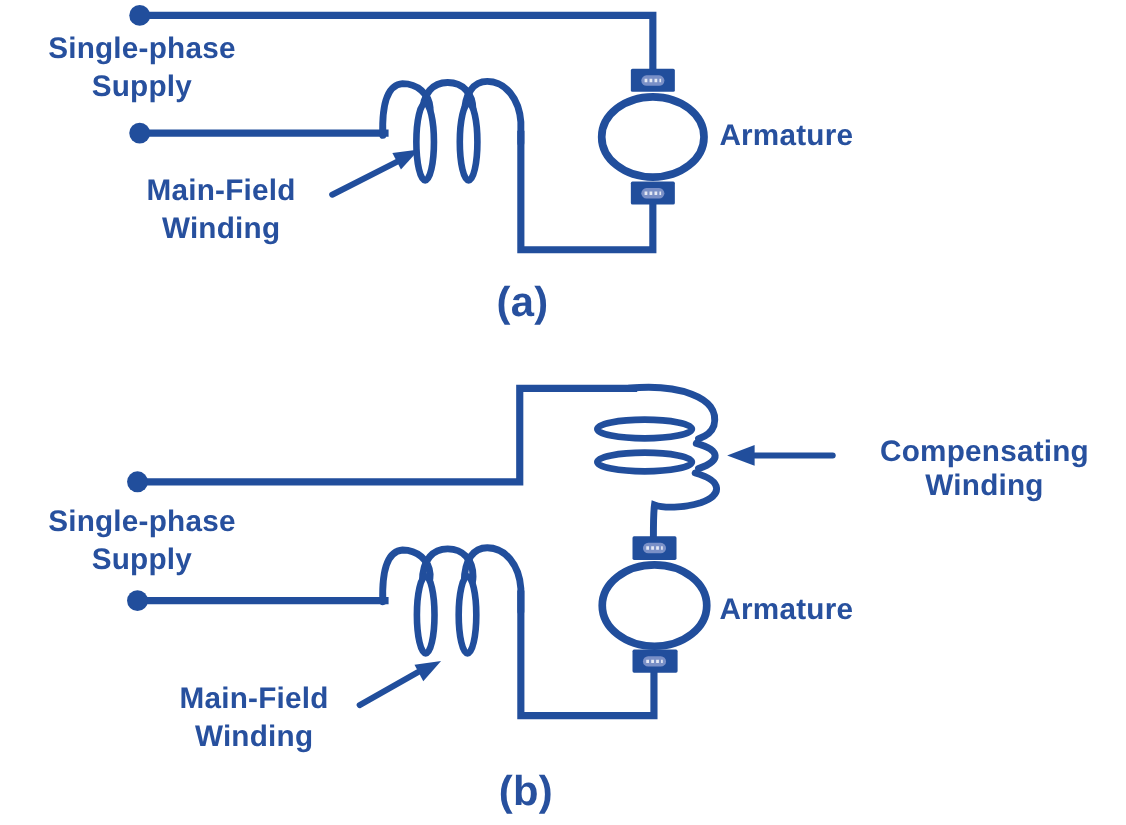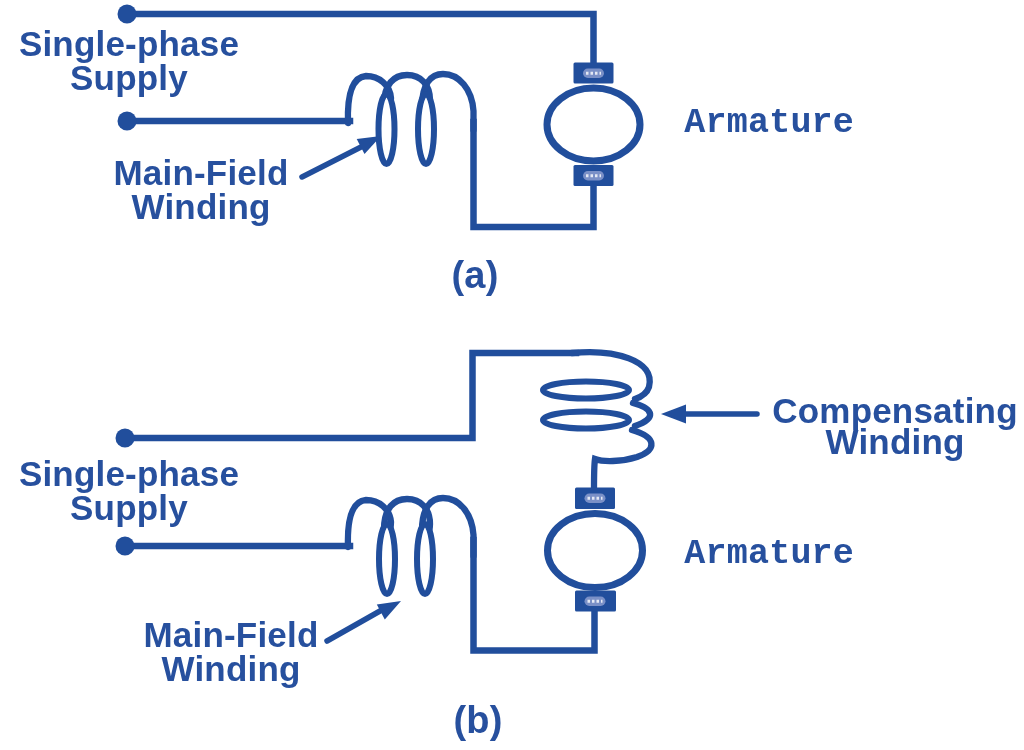--- a/index.html
+++ b/index.html
@@ -11,24 +11,24 @@
   .wire{stroke:var(--ink);stroke-width:6.5;fill:none;stroke-linecap:square;stroke-linejoin:miter;}
   .coil{stroke:var(--ink);stroke-width:6.3;fill:none;stroke-linecap:round;}
   .lens{stroke:var(--ink);stroke-width:6;fill:var(--background);}
   .motor{stroke:var(--ink);stroke-width:7;fill:var(--background);}
   .solid{fill:var(--ink);stroke:none;}
   .pad{fill:var(--brush_pad);stroke:none;}
   .squiggle{stroke:#ffffff;stroke-width:3;fill:none;stroke-dasharray:2.5 2;opacity:.8;}
   .ashaft{stroke:var(--ink);stroke-width:5.5;fill:none;stroke-linecap:round;}
   .ahead{fill:var(--ink);stroke:none;}
   .lbl{
-    position:absolute;color:var(--text);font-weight:bold;font-size:35px;line-height:34px;
+    position:absolute;color:var(--text);font-weight:bold;font-size:27px;line-height:34px;
     text-align:center;white-space:nowrap;letter-spacing:.2px;
   }
-  .lbl.left-align{text-align:right;font-family:Liberation Mono, monospace;}
+  .lbl.left-align{text-align:left;}
   .caption{font-size:38px;line-height:38px;}
   .comp{line-height:31px;}
 </style>
 </head>
 <body>
 
 <div class="stage">
 
   <svg width="1024" height="750" viewBox="0 0 1024 750">
 

